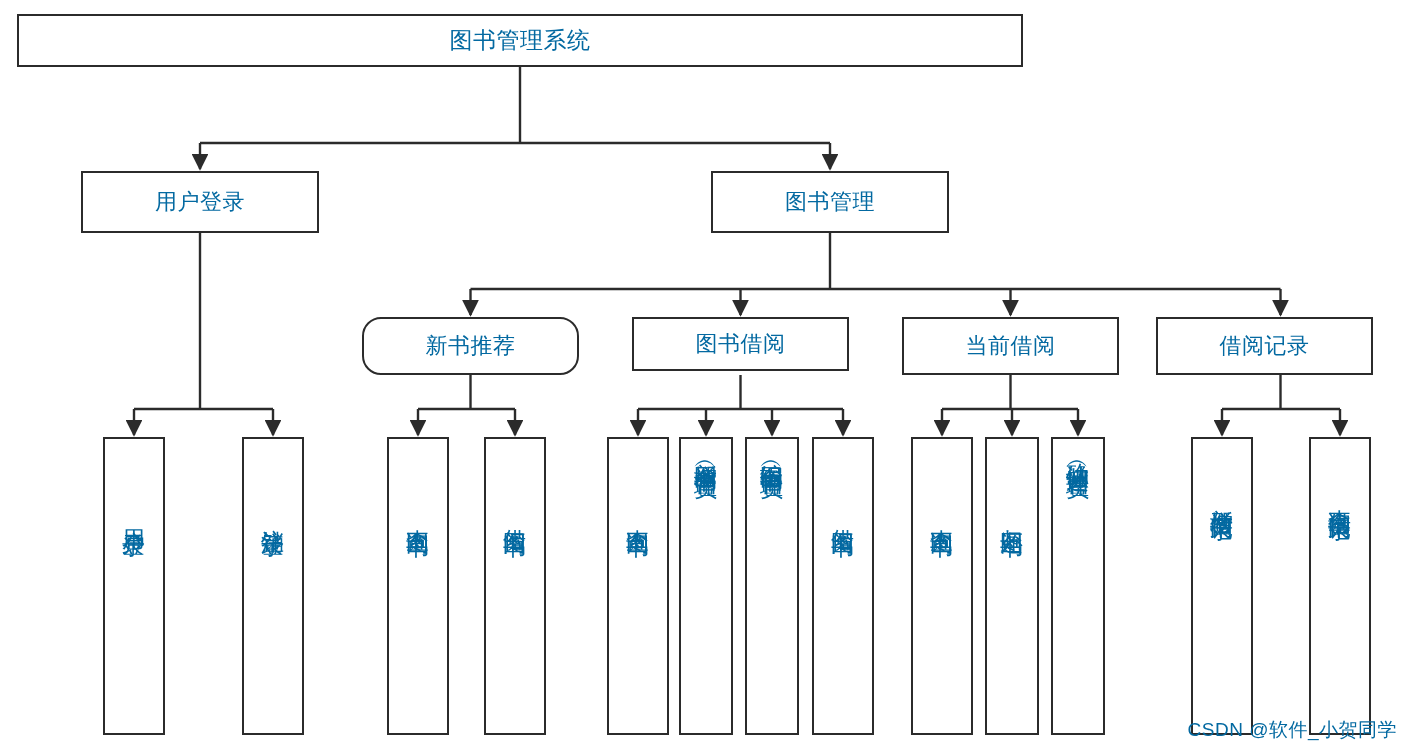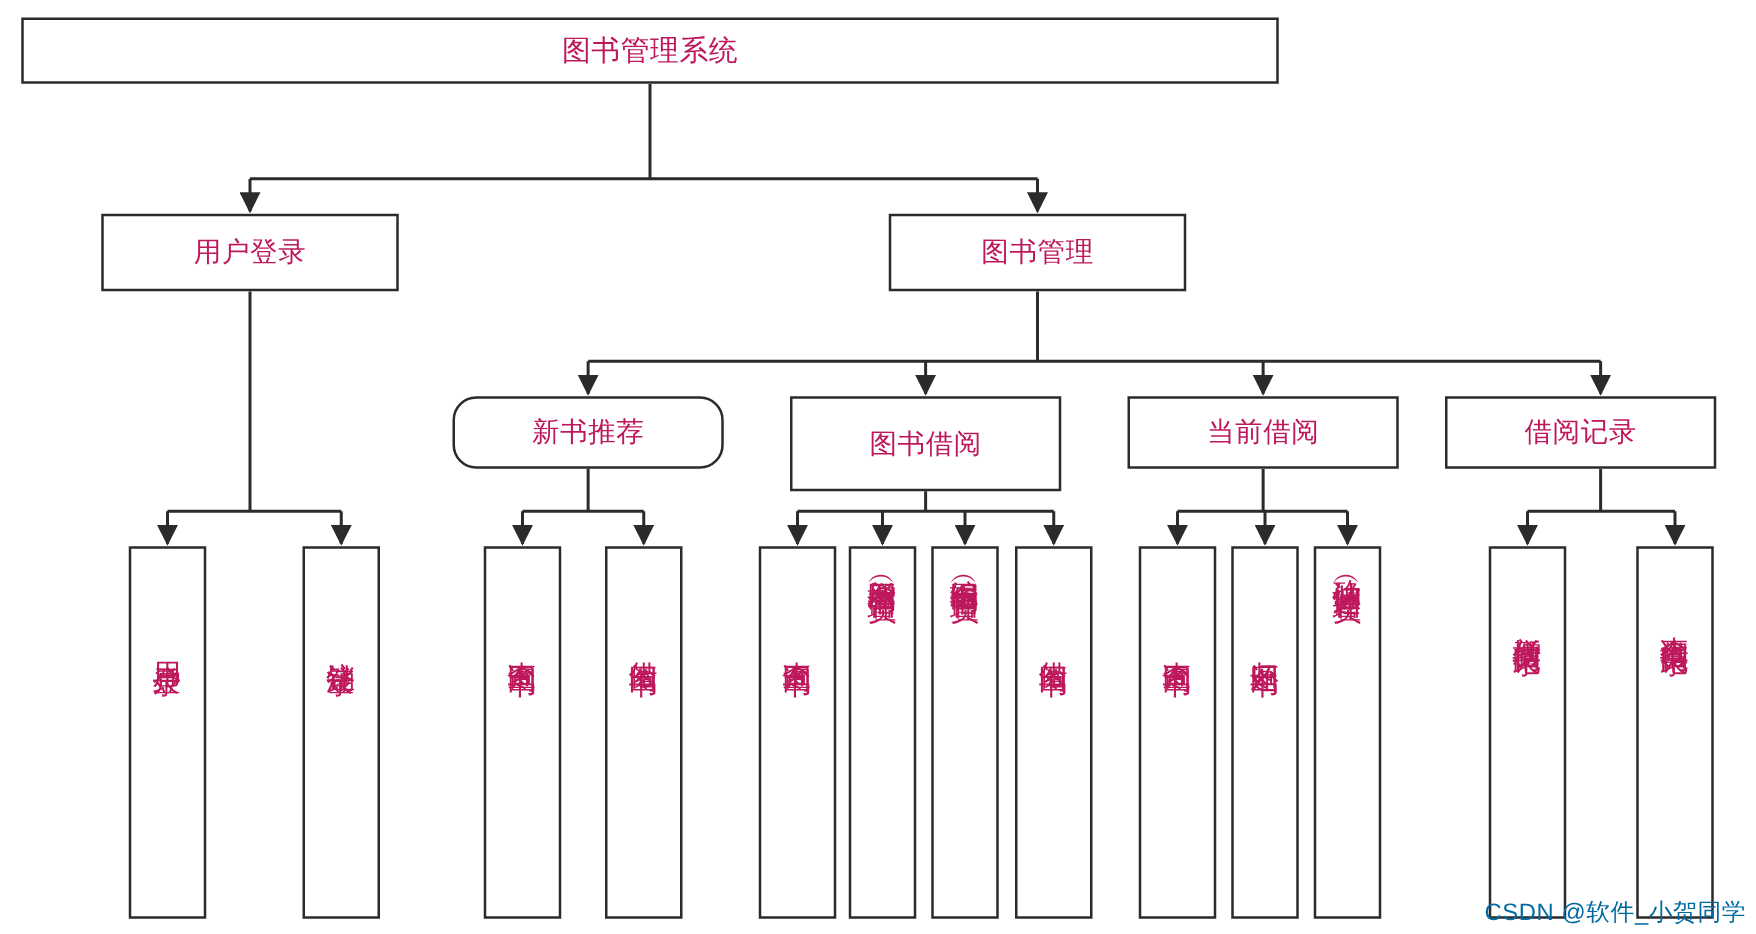--- a/index.html
+++ b/index.html
@@ -29,21 +29,21 @@
     position: absolute;
     box-sizing: border-box;
     background: #ffffff;
     border: 2.2px solid #2b2b2b;
     display: flex;
     align-items: center;
     justify-content: center;
     overflow: hidden;
   }
   .node-label {
-    color: #be185d;
+    color: #0369a1;
     letter-spacing: 0.5px;
     white-space: nowrap;
   }
   .node.horizontal .node-label {
     font-size: 22px;
     line-height: 1.1;
   }
   .node.root .node-label {
     font-size: 23px;
   }
@@ -133,21 +133,21 @@
       </div>
       <div class="node horizontal" style="left: 81px; top: 171px; width: 238px; height: 62px;">
         <span class="node-label">用户登录</span>
       </div>
       <div class="node horizontal" style="left: 711px; top: 171px; width: 238px; height: 62px; text-align: center;">
         <span class="node-label">图书管理</span>
       </div>
       <div class="node horizontal" style="left: 362px; top: 317px; width: 217px; height: 58px; border-radius: 19px;">
         <span class="node-label">新书推荐</span>
       </div>
-      <div class="node horizontal" style="left: 632px; top: 317px; width: 217px; height: 76px;">
+      <div class="node horizontal" style="left: 632px; top: 317px; width: 217px; height: 54px;">
         <span class="node-label">图书借阅</span>
       </div>
       <div class="node horizontal" style="left: 902px; top: 317px; width: 217px; height: 58px; justify-content: center;">
         <span class="node-label">当前借阅</span>
       </div>
       <div class="node horizontal" style="left: 1156px; top: 317px; width: 217px; height: 58px;">
         <span class="node-label">借阅记录</span>
       </div>
       <div class="node vertical mid" style="left: 103px; top: 437px; width: 62px; height: 298px;">
         <span class="node-label">用户登录</span>

